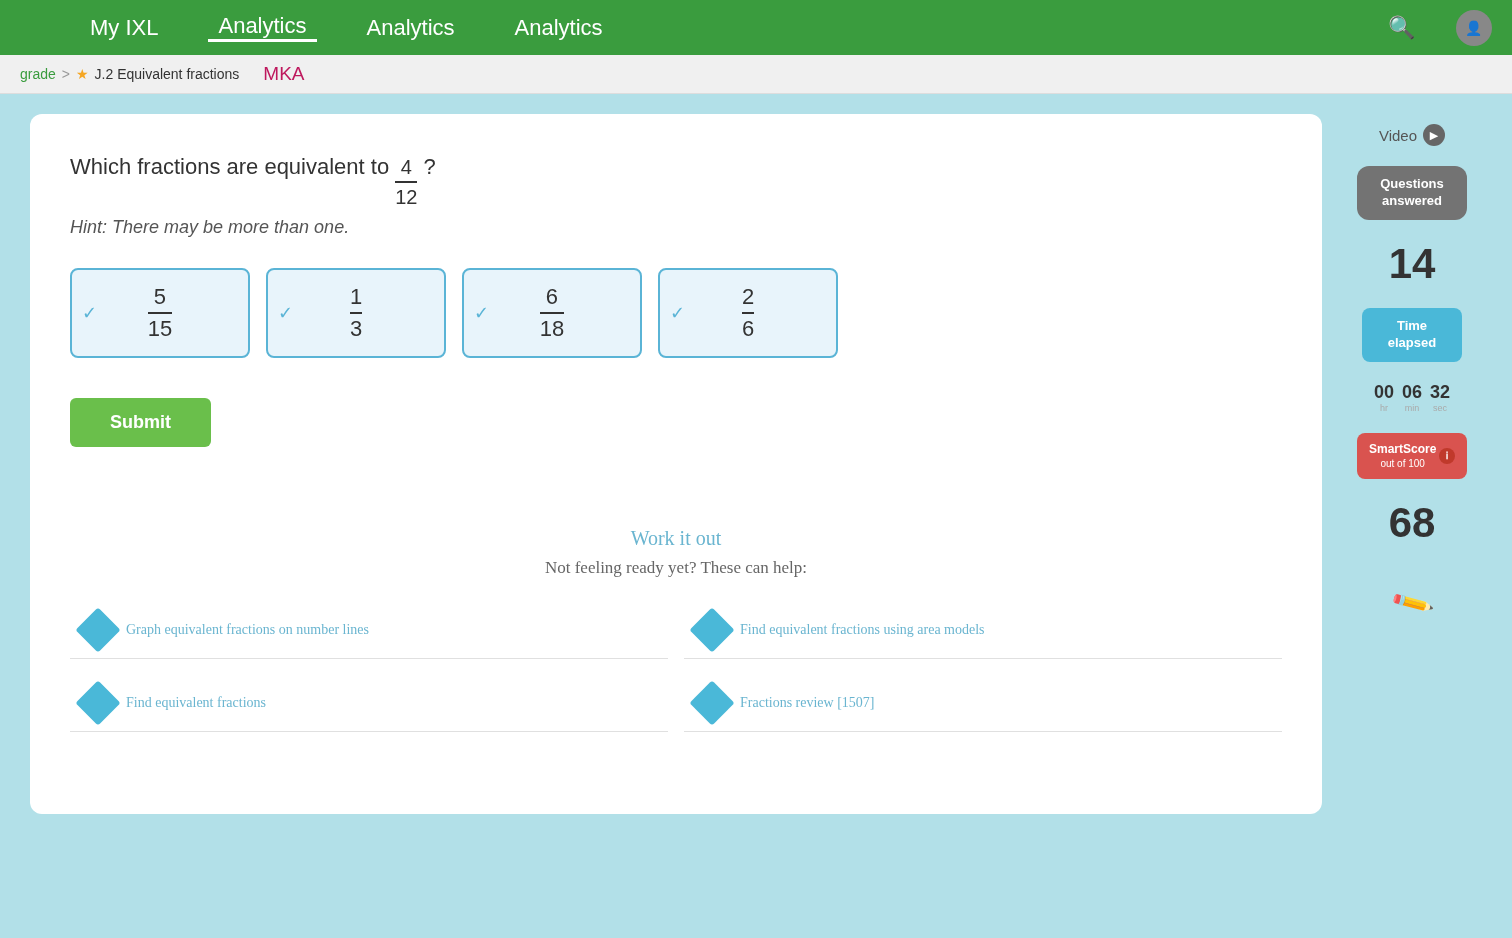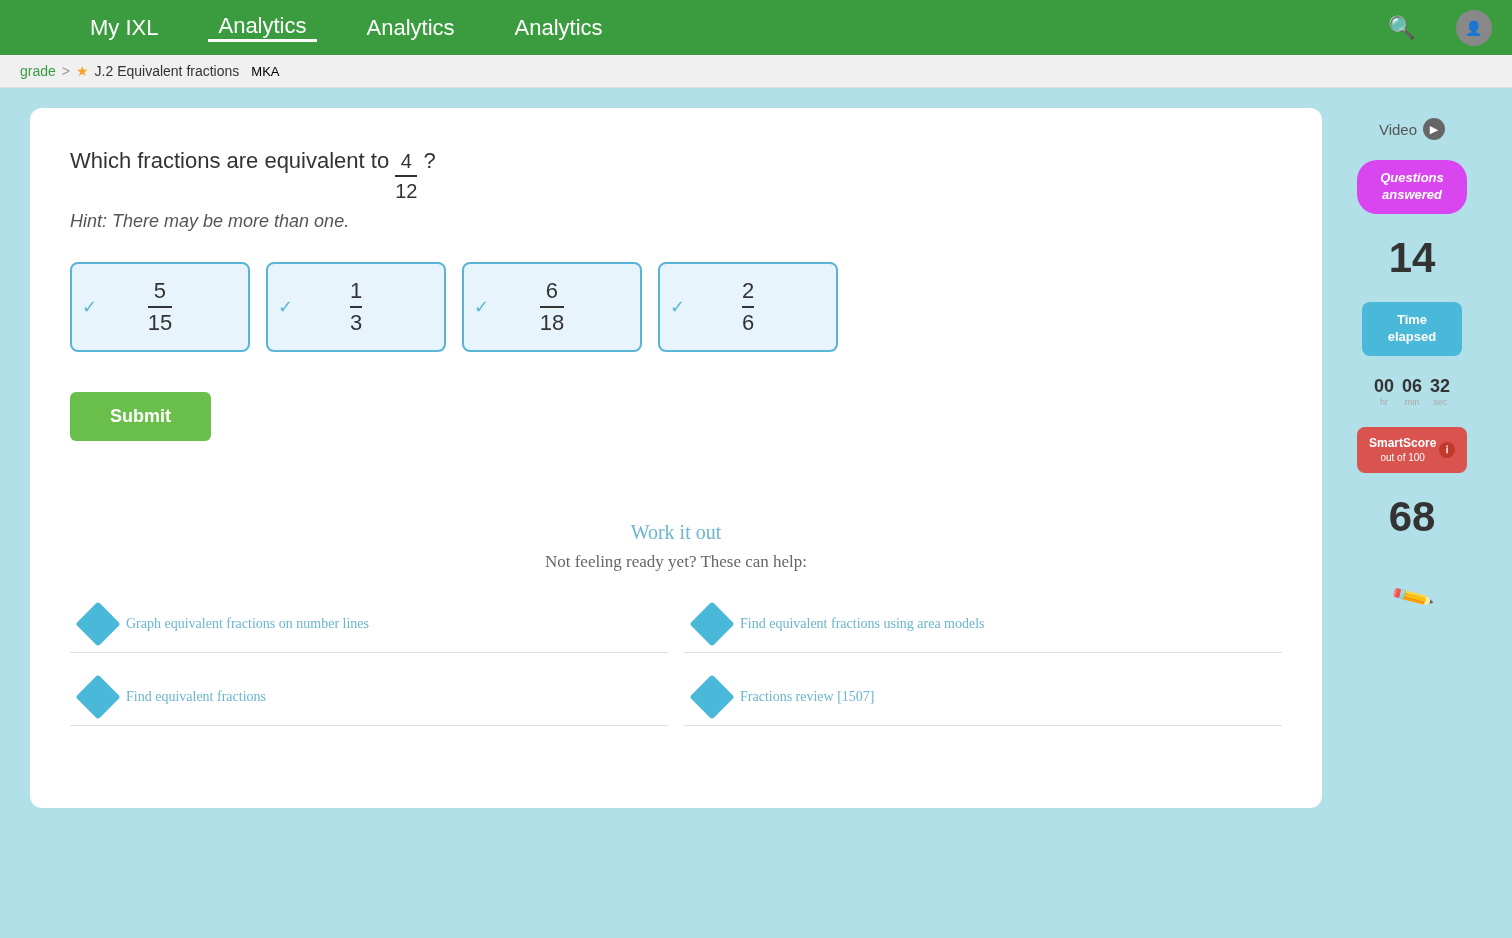--- a/index.html
+++ b/index.html
@@ -67,21 +67,21 @@
       color: #444;
       border-bottom: 1px solid #ddd;
     }
     .breadcrumb-link {
       color: #3a9c3e;
       cursor: pointer;
     }
     .breadcrumb-sep { color: #999; }
     .breadcrumb-star { color: #f5a623; }
     .breadcrumb-current { color: #333; font-weight: 500; }
-    .breadcrumb-code { color: #000000; font-size: 13px; margin-left: 6px; }
+    .breadcrumb-code { color: #be185d; font-size: 19px; margin-left: 18px; }
 
     
     .main-area {
       padding: 20px 30px;
       display: flex;
       gap: 20px;
     }
 
     
     .question-card {
@@ -258,30 +258,29 @@
       border-radius: 50%;
       background: #666;
       display: flex;
       align-items: center;
       justify-content: center;
       color: white;
       font-size: 11px;
     }
 
     .questions-answered-badge {
-      background: #d946ef;
-      color: white;
-      border-radius: 20px;
+      background: #737373;
+      color: white;
+      border-radius: 12px;
       padding: 10px 14px;
       text-align: center;
       font-size: 13px;
       font-weight: 600;
       line-height: 1.3;
       width: 110px;
-      font-style: italic;
     }
 
     .questions-count {
       font-size: 42px;
       font-weight: bold;
       color: #333;
       text-align: center;
     }
 
     .time-elapsed-badge {

